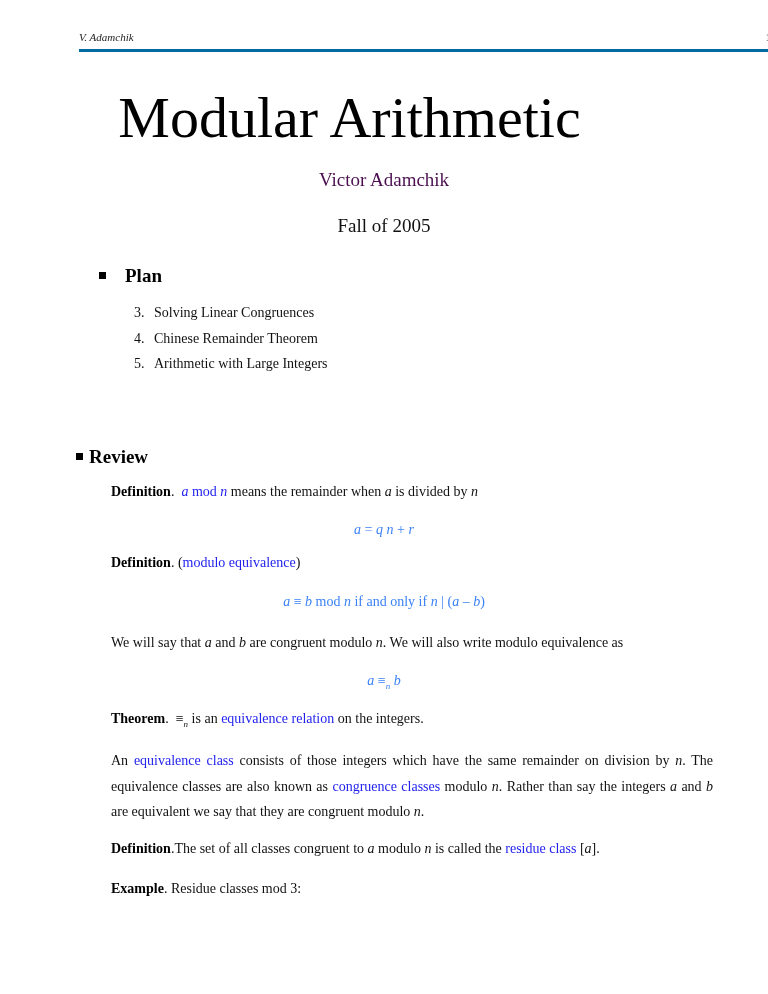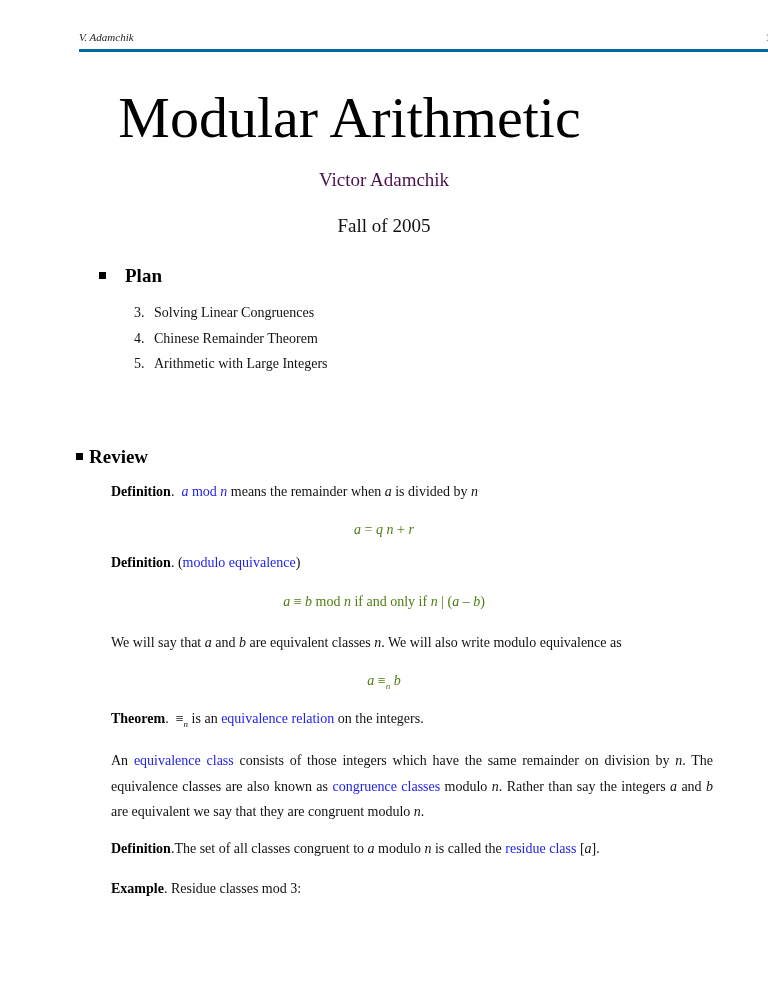--- a/index.html
+++ b/index.html
@@ -38,21 +38,21 @@
   .plan-head { left: 99px; top: 265px; }
   .plan-head .bullet { margin-right: 19px; }
   .review-head { left: 76px; top: 446px; }
   .review-head .bullet { margin-right: 6px; }
 
   .plan-list { position: absolute; left: 134px; top: 300px; margin: 0; padding: 0; list-style: none; }
   .plan-list li { font-size: 14px; line-height: 25.5px; color: #111; }
   .plan-list .num { display: inline-block; width: 20px; }
 
   .para { position: absolute; left: 91px; font-size: 14px; color: #111; margin-left: 20px; }
-  .eq { position: absolute; left: 0; width: 768px; text-align: center; font-size: 14px; color: #4d7c0f; }
+  .eq { position: absolute; left: 0; width: 768px; text-align: center; font-size: 14px; color: #3b82f6; }
   b { font-weight: bold; color: #000; }
   i { font-style: italic; }
   .link { color: #2222ee; }
   .justify { width: 602px; text-align: justify; text-align-last: left; line-height: 25.5px; }
   sub { font-size: 9px; }
 </style>
 </head>
 <body>
 
 <div class="running-header">
@@ -88,21 +88,21 @@
 
 <div class="para" style="top:555px;">
   <b>Definition</b><span>. (</span><span class="link">modulo equivalence</span><span>)</span>
 </div>
 
 <div class="eq" style="top:594px;">
   <i>a</i><span style="white-space:pre"> ≡ </span><i>b</i><span style="white-space:pre"> mod </span><i>n</i><span style="white-space:pre"> if and only if </span><i>n</i><span style="white-space:pre"> | (</span><i>a</i><span style="white-space:pre"> – </span><i>b</i><span>)</span>
 </div>
 
 <div class="para" style="top:635px;">
-  <span>We will say that </span><i>a</i><span> and </span><i>b</i><span> are equivalent classes </span><i>n</i><span>. We will also write modulo equivalence as</span>
+  <span>We will say that </span><i>a</i><span> and </span><i>b</i><span> are congruent modulo </span><i>n</i><span>. We will also write modulo equivalence as</span>
 </div>
 
 <div class="eq" style="top:673px;">
   <i>a</i><span style="white-space:pre"> ≡</span><sub><i>n</i></sub><i style="white-space:pre"> b</i>
 </div>
 
 <div class="para" style="top:711px;">
   <b>Theorem</b><span style="white-space:pre">.  ≡</span><sub><i>n</i></sub><span> is an </span><span class="link">equivalence relation</span><span> on the integers.</span>
 </div>
 

